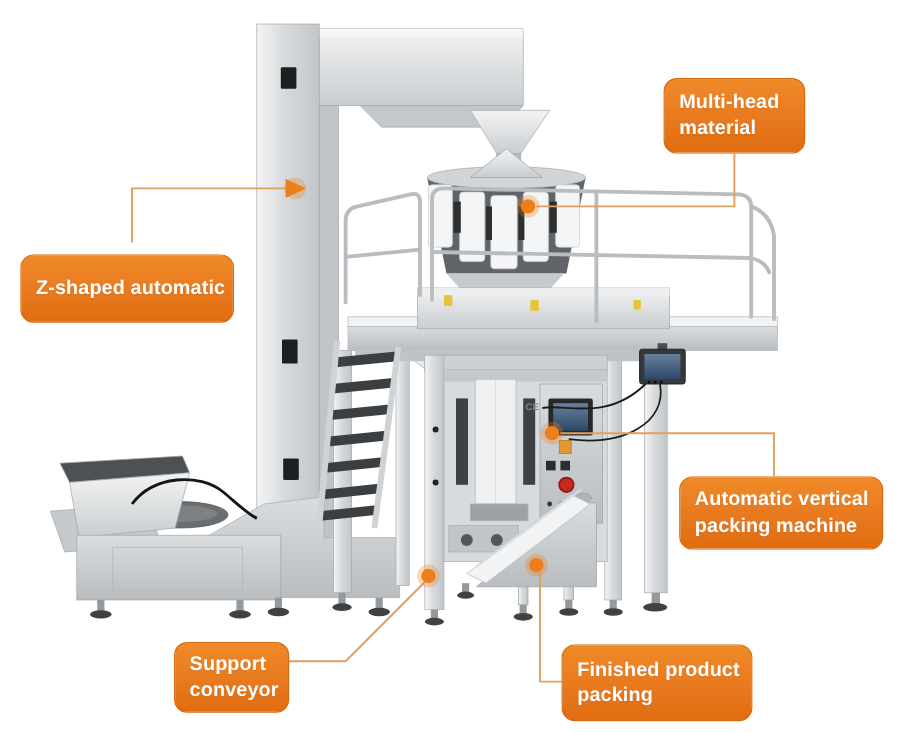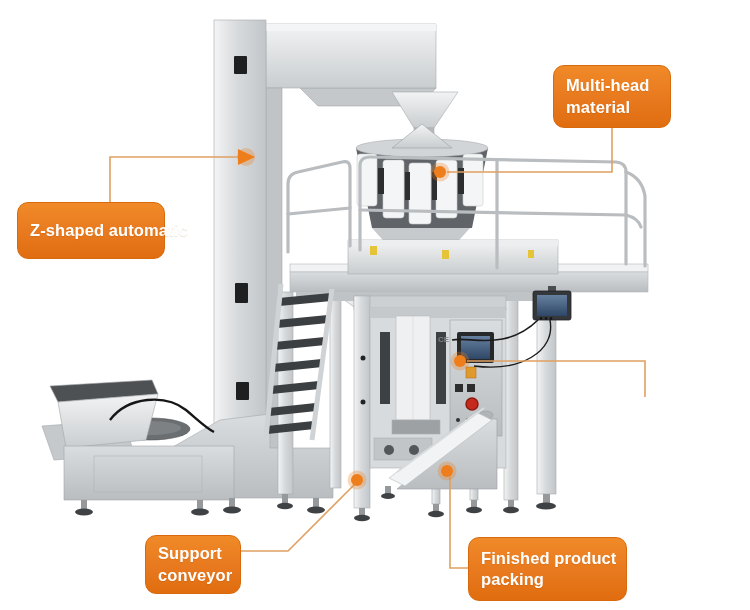--- a/index.html
+++ b/index.html
@@ -231,24 +231,28 @@
       <circle cx="447" cy="471" r="9.5" opacity="0.3"></circle>
       <circle cx="447" cy="471" r="6"></circle>
     </g>
   </svg>
 
   <div class="callout" style="left:553px;top:65px;width:118px;height:63px">
     <span>Multi-head</span>
     <span>material</span>
   </div>
 
-  <div class="callout" style="left:17px;top:202px;width:148px;height:57px">
+  <div class="callout" style="left:17px;top:212px;width:178px;height:57px">
     <span>Z-shaped automatic</span>
   </div>
 
+  <div class="callout" style="left:566px;top:397px;width:170px;height:61px">
+    <span>Automatic vertical</span>
+    <span>packing machine</span>
+  </div>
 
   <div class="callout" style="left:145px;top:535px;width:96px;height:59px">
     <span>Support</span>
     <span>conveyor</span>
   </div>
 
   <div class="callout" style="left:468px;top:537px;width:159px;height:64px">
     <span>Finished product</span>
     <span>packing</span>
   </div>

